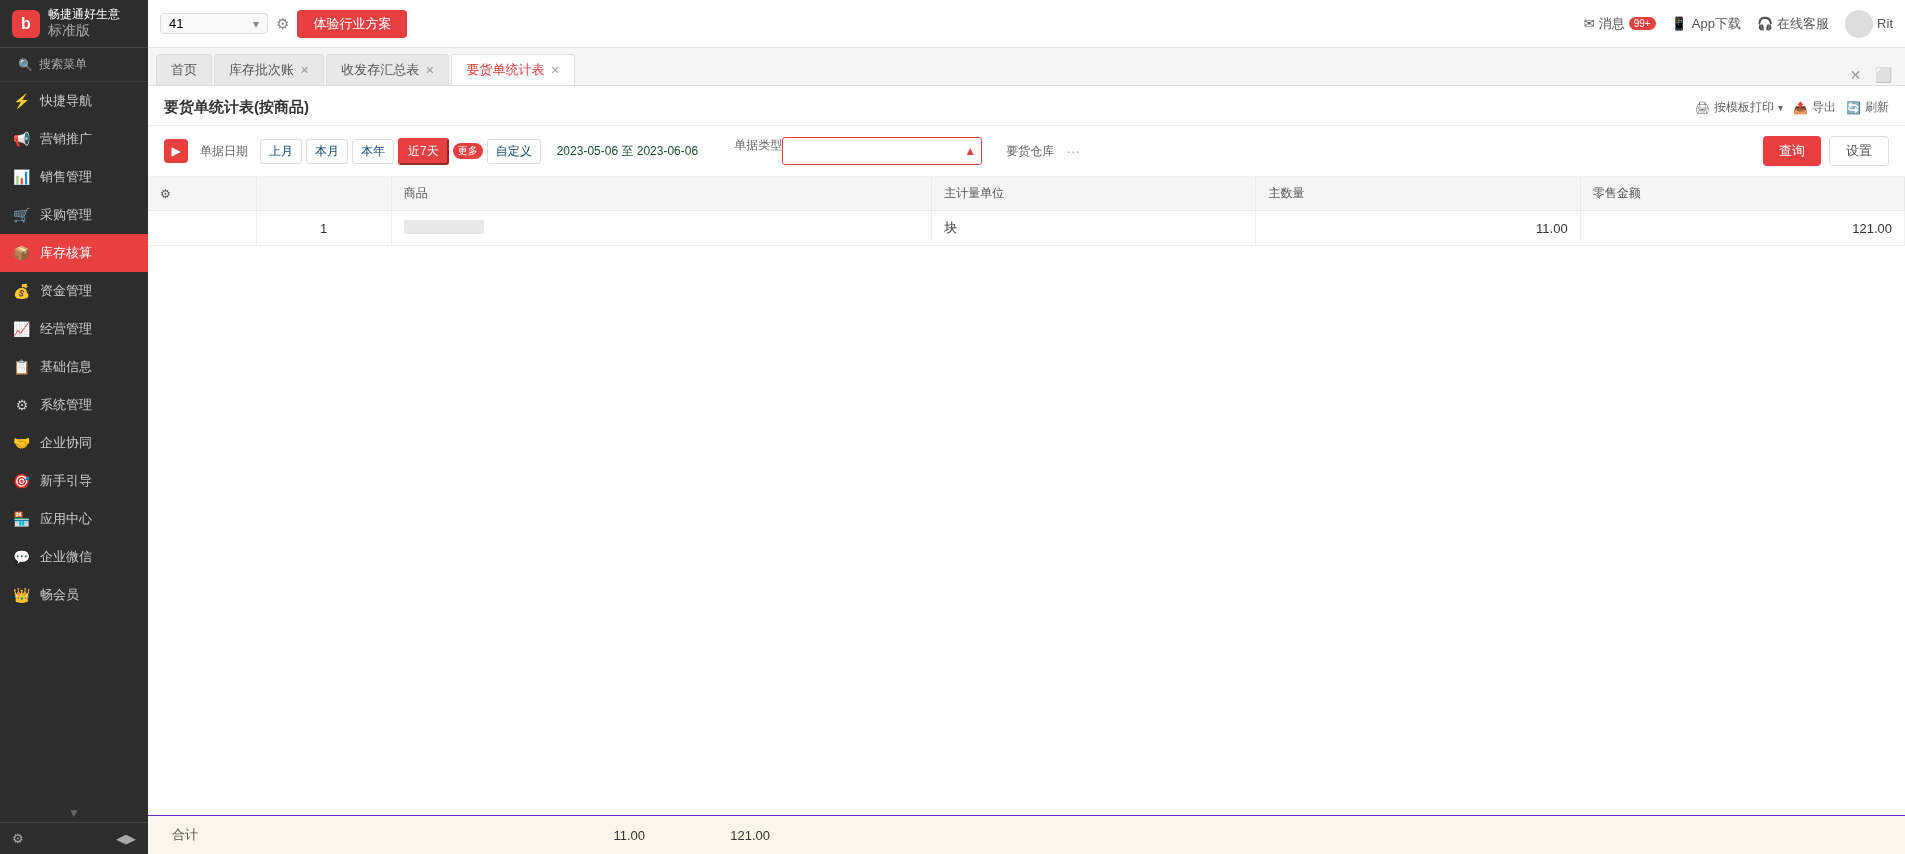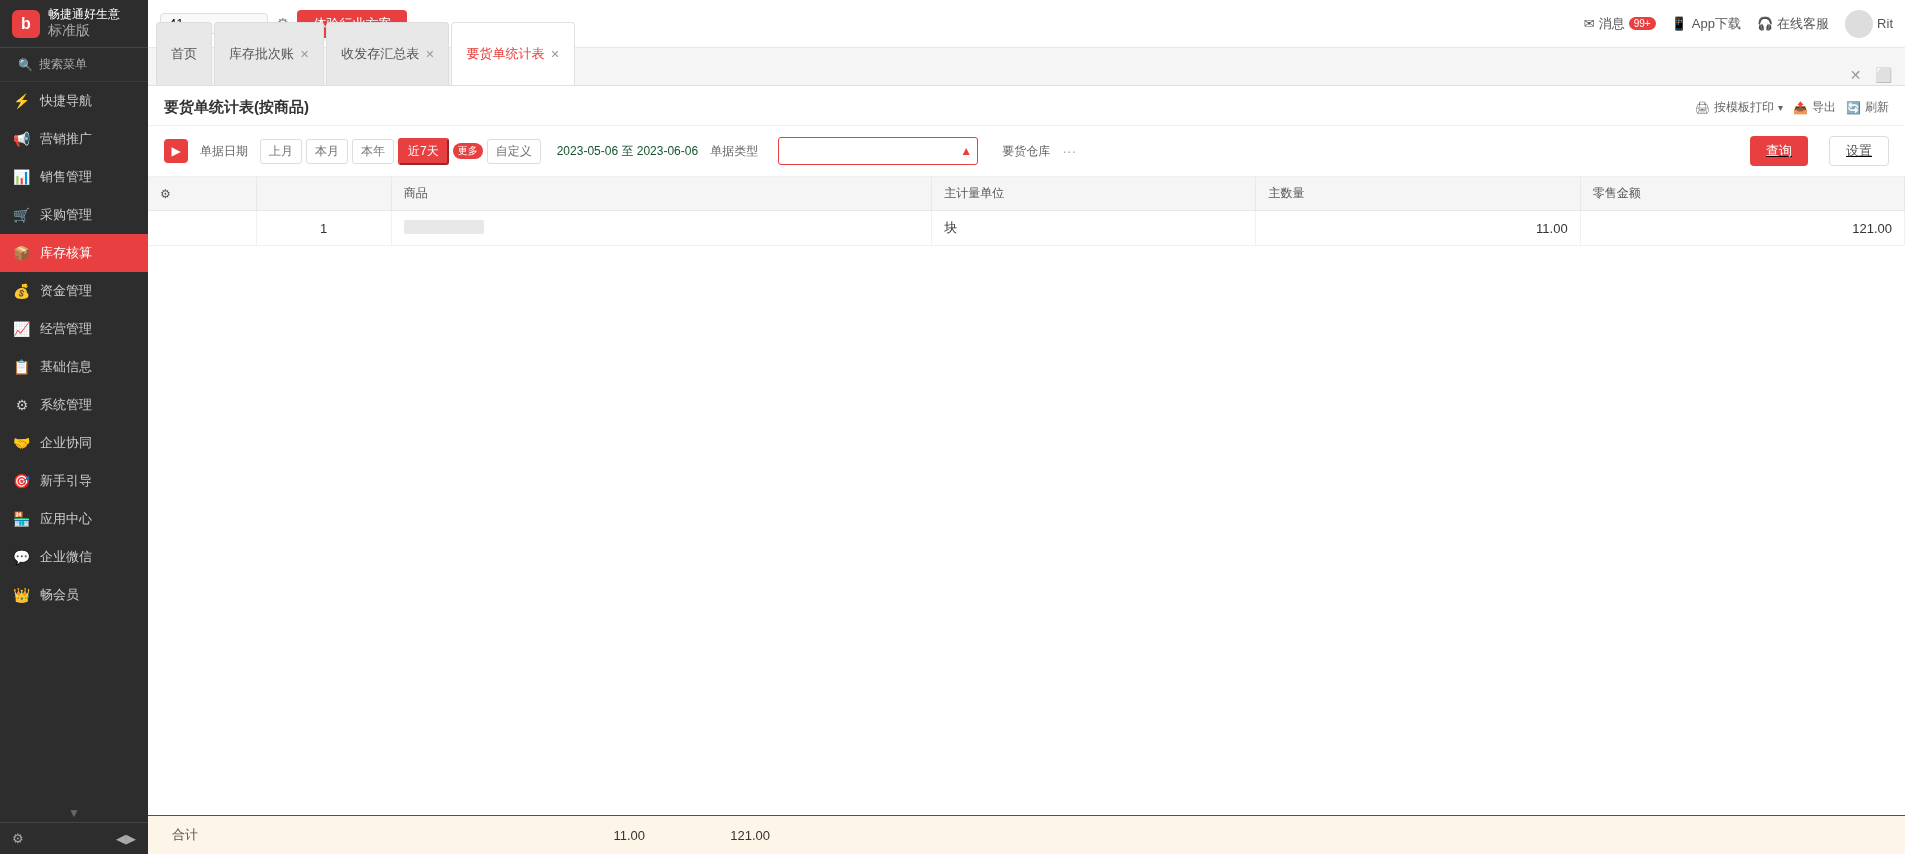--- a/index.html
+++ b/index.html
@@ -96,21 +96,21 @@
     
     .tabs {
       height: 38px;
       background: #f5f5f5;
       display: flex; align-items: flex-end;
       padding: 0 8px;
       border-bottom: 1px solid #e0e0e0;
       gap: 2px;
     }
     .tab {
-      padding: 22px 14px;
+      padding: 6px 14px;
       font-size: 13px;
       cursor: pointer;
       border-radius: 4px 4px 0 0;
       color: #555;
       background: #e8e8e8;
       border: 1px solid #ddd;
       border-bottom: none;
       display: flex; align-items: center; gap: 6px;
     }
     .tab.active { background: #fff; color: #e84040; border-color: #e0e0e0; }
@@ -141,48 +141,48 @@
     .filter-expand-btn {
       width: 24px; height: 24px;
       background: #e84040; color: #fff;
       border-radius: 4px; display: flex; align-items: center; justify-content: center;
       cursor: pointer; font-size: 12px; flex-shrink: 0;
     }
     .filter-label { color: #666; font-size: 12px; white-space: nowrap; }
     .filter-dates { display: flex; align-items: center; gap: 4px; }
     .filter-btn {
       padding: 3px 8px; font-size: 12px; border: 1px solid #ddd;
-      border-radius: 3px; cursor: pointer; background: #fff; color: #737373;
+      border-radius: 3px; cursor: pointer; background: #fff; color: #0c4a6e;
     }
     .filter-btn-active {
       background: #e84040; color: #fff; border-color: #e84040;
       padding: 3px 8px; font-size: 12px; border-radius: 3px; cursor: pointer;
     }
     .filter-date-range { font-size: 12px; color: #888; margin-left: 4px; }
-    .filter-type-wrap { display: flex; align-items: center; gap: 20px; margin-left: 0; }
+    .filter-type-wrap { display: flex; gap: 0; margin-left: 24px; }
     .filter-type-label { color: #666; font-size: 12px; white-space: nowrap; }
     .filter-type-input-wrap {
       position: relative;
       display: flex; align-items: center;
     }
     .filter-type-input {
       width: 200px; height: 28px;
       border: 1px solid #e84040; border-radius: 3px;
       padding: 0 28px 0 8px;
       font-size: 12px; outline: none;
     }
     .filter-type-chevron {
       position: absolute; right: 6px;
       color: #e84040; font-size: 12px; cursor: pointer;
     }
     .filter-warehouse-wrap { display: flex; align-items: center; gap: 8px; margin-left: 12px; }
     .filter-warehouse-label { color: #666; font-size: 12px; white-space: nowrap; }
     .filter-warehouse-dots { color: #aaa; cursor: pointer; font-size: 14px; margin-left: 4px; }
 
-    .filter-right { margin-left: auto; display: flex; gap: 21px; text-decoration: underline; }
+    .filter-right { margin-left: auto; display: flex; gap: 8px; }
     .btn-query {
       background: #e84040; color: #fff;
       border: none; border-radius: 4px;
       padding: 5px 16px; font-size: 13px; cursor: pointer;
     }
     .btn-setting {
       background: #fff; color: #555;
       border: 1px solid #ddd; border-radius: 4px;
       padding: 5px 16px; font-size: 13px; cursor: pointer;
     }

